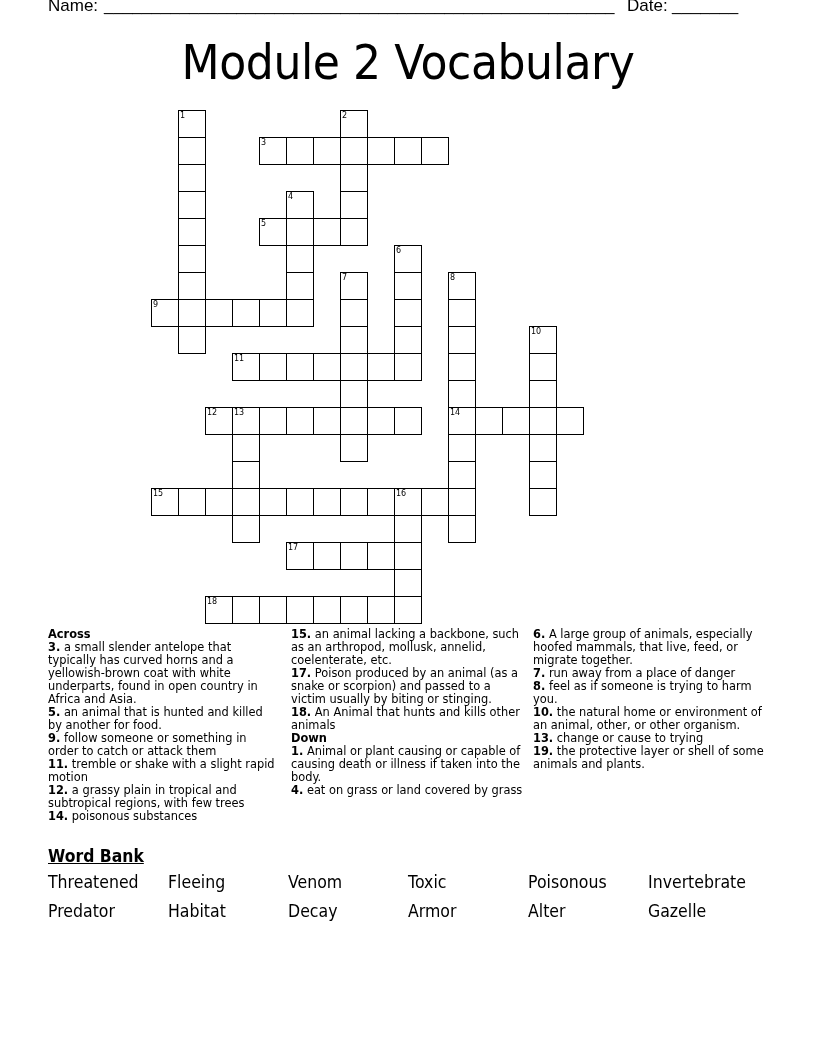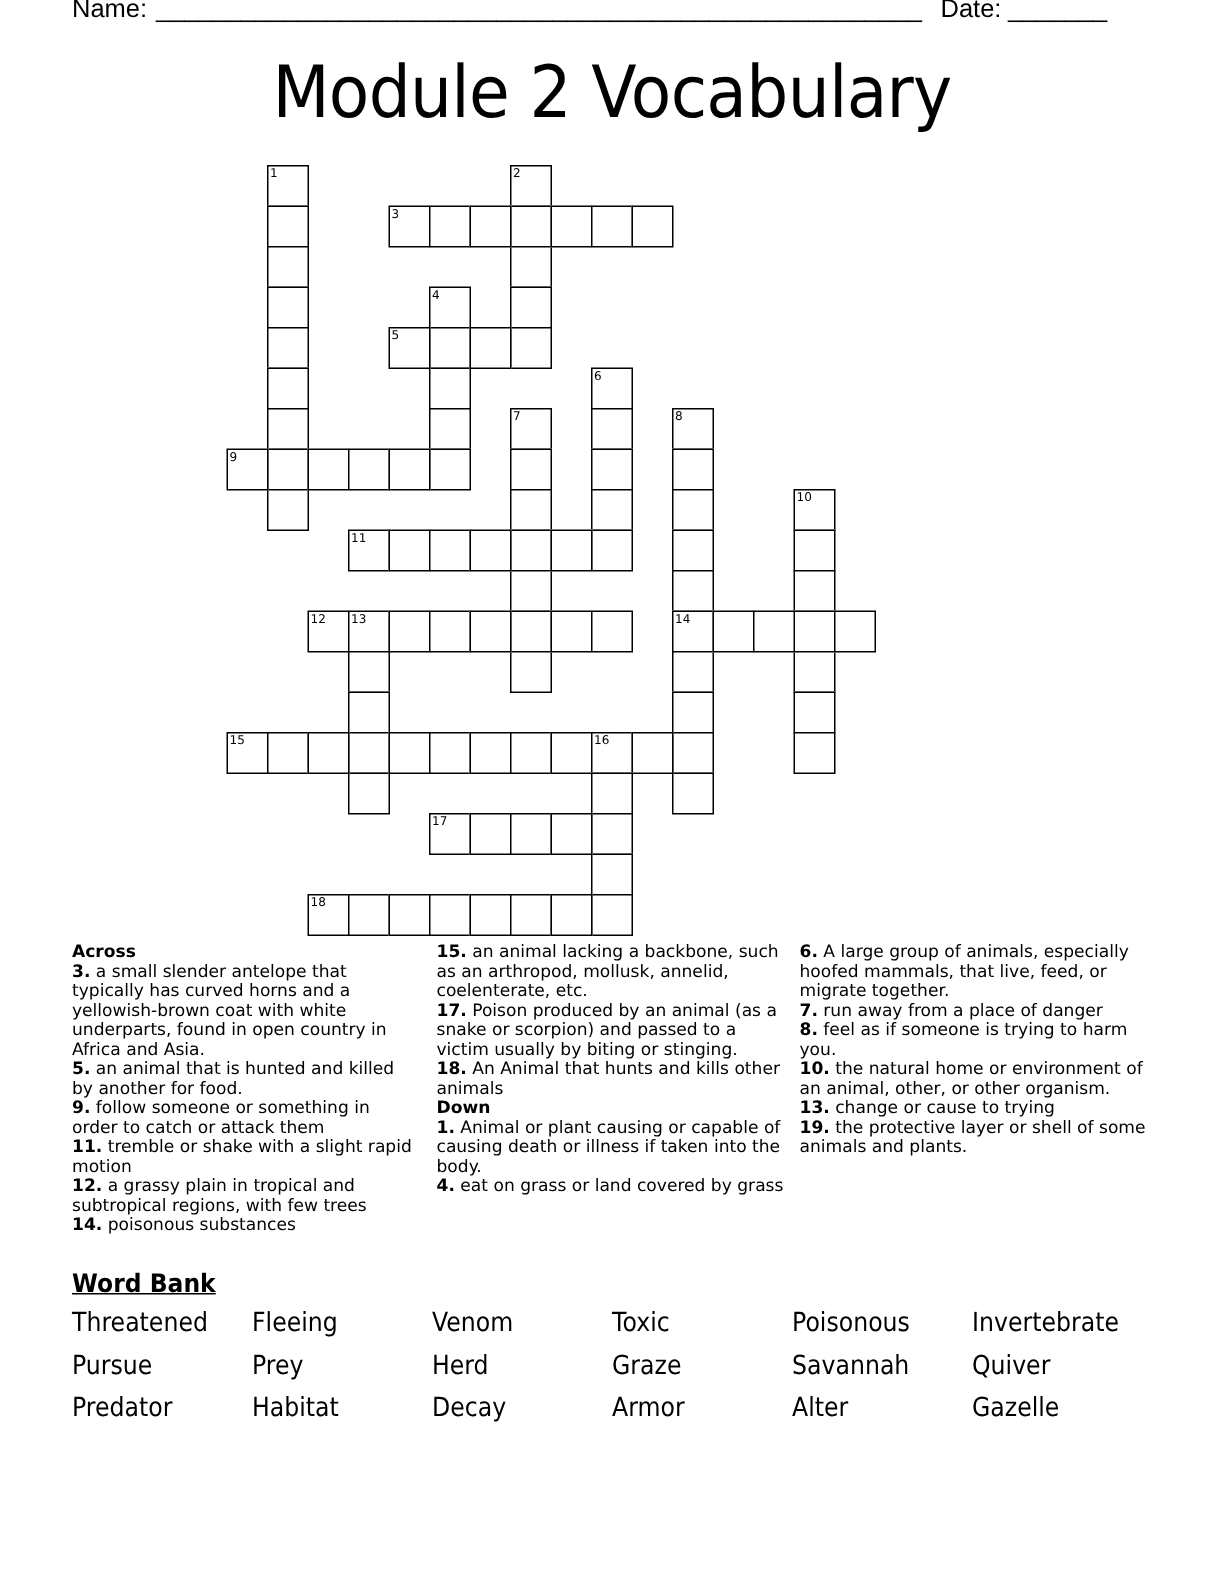--- a/index.html
+++ b/index.html
@@ -236,28 +236,20 @@
 <div class="wordbank">
   <div class="wb-row">
     <span class="wb-word" style="left:0px">Threatened</span>
     <span class="wb-word" style="left:120px">Fleeing</span>
     <span class="wb-word" style="left:240px">Venom</span>
     <span class="wb-word" style="left:360px">Toxic</span>
     <span class="wb-word" style="left:480px">Poisonous</span>
     <span class="wb-word" style="left:600px">Invertebrate</span>
   </div>
   <div class="wb-row">
-    <span class="wb-word" style="left:0px">Pursue</span>
-    <span class="wb-word" style="left:120px">Prey</span>
-    <span class="wb-word" style="left:240px">Herd</span>
-    <span class="wb-word" style="left:360px">Graze</span>
-    <span class="wb-word" style="left:480px">Savannah</span>
-    <span class="wb-word" style="left:600px">Quiver</span>
-  </div>
-  <div class="wb-row">
     <span class="wb-word" style="left:0px">Predator</span>
     <span class="wb-word" style="left:120px">Habitat</span>
     <span class="wb-word" style="left:240px">Decay</span>
     <span class="wb-word" style="left:360px">Armor</span>
     <span class="wb-word" style="left:480px">Alter</span>
     <span class="wb-word" style="left:600px">Gazelle</span>
   </div>
 </div>
 
 </body></html>

